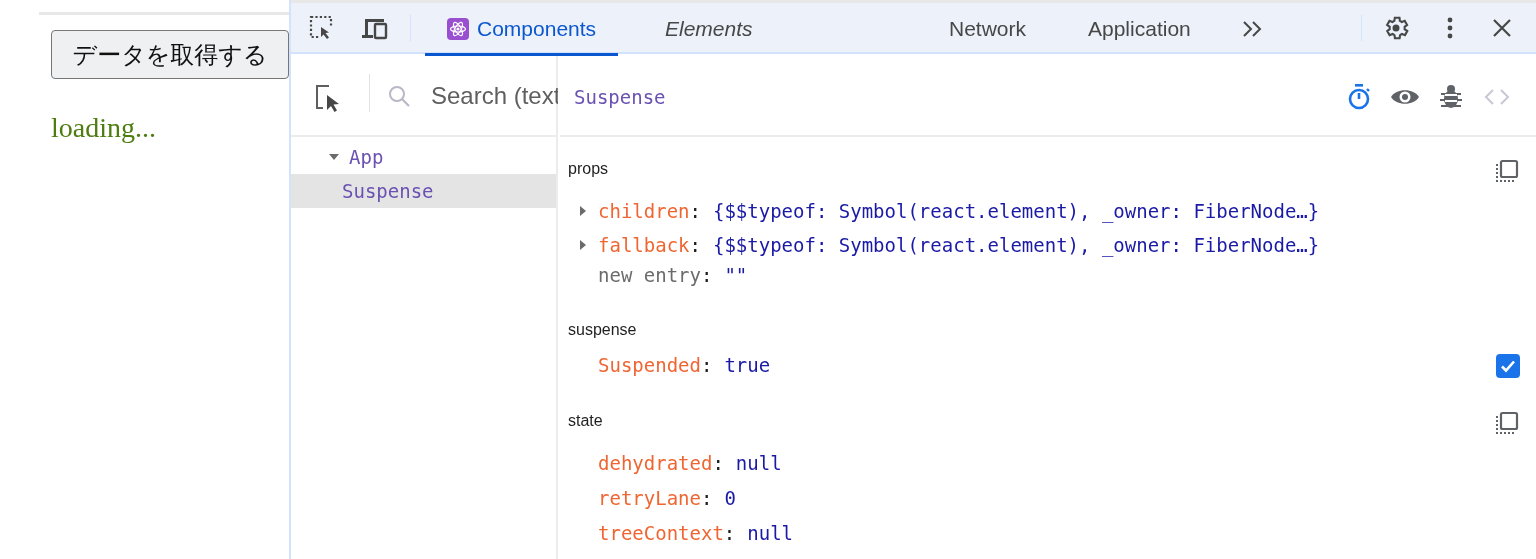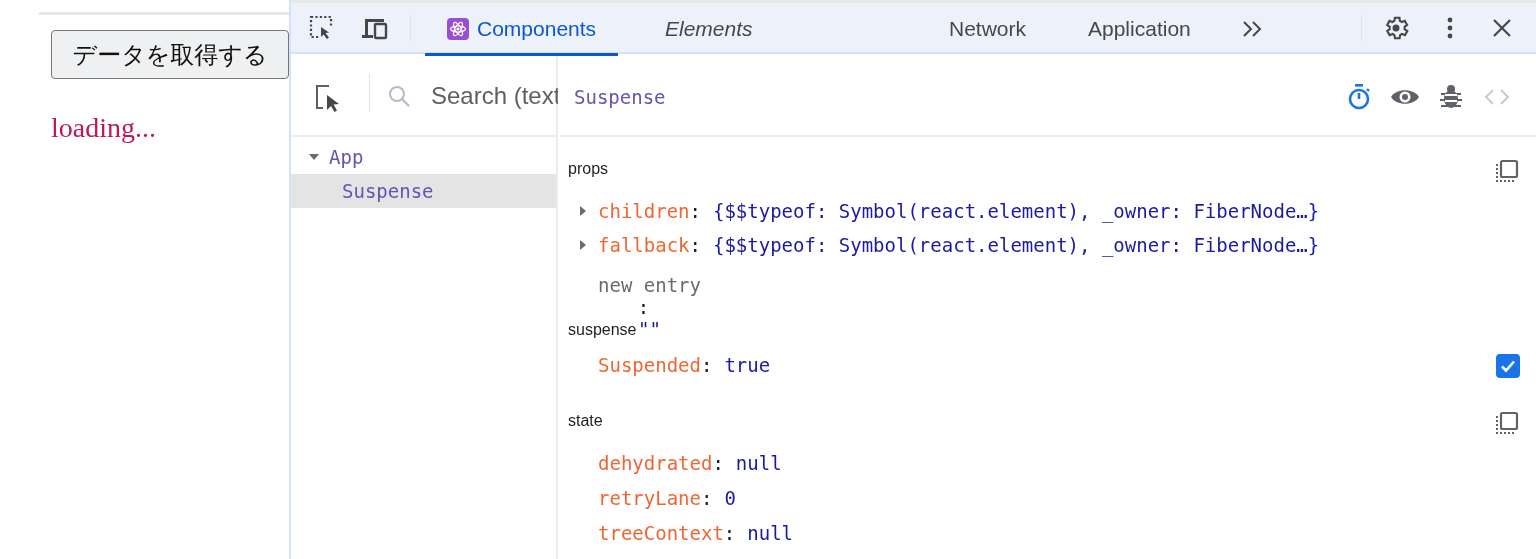--- a/index.html
+++ b/index.html
@@ -10,21 +10,21 @@
   .page { position: absolute; left: 0; top: 12px; width: 289px; height: 391px; background: #fff; margin-left: 39px; }
   .page-topline { position: absolute; left: 0; top: 0; width: 289px; height: 3px; background: #e8e8e8; }
   .fetch-btn {
     position: absolute; left: 12px; top: 18px; width: 238px; height: 49px;
     background: #eff0f1; border: 1px solid #767676; border-radius: 4px;
     font-family: "DejaVu Sans", sans-serif; font-size: 24px; color: #111;
     display: flex; align-items: center; justify-content: center; cursor: pointer;
   }
   .loading-text {
     position: absolute; left: 12px; top: 100px;
-    font-family: "Liberation Serif", serif; font-size: 28px; color: #be185d;
+    font-family: "Liberation Serif", serif; font-size: 28px; color: #4d7c0f;
   }
 
   
   .devtools { position: absolute; left: 289px; top: 0; width: 1247px; height: 559px; border-left: 2px solid #d3e3fd; background: #fff; }
   .dt-topline { position: absolute; left: 0; top: 0; right: 0; height: 3px; background: #e8e8e8; }
   .tabbar {
     position: absolute; left: 0; top: 3px; right: 0; height: 51px;
     background: #edf2fa; border-bottom: 2px solid #d3e3fd;
   }
   .tb-icon { position: absolute; top: 10px; width: 30px; height: 30px; display: flex; align-items: center; justify-content: center; cursor: pointer; }
@@ -42,21 +42,21 @@
   .tree-search-bar { position: absolute; left: 0; top: 0; width: 267px; height: 81px; border-bottom: 2px solid #ececec; overflow: hidden; }
   .select-btn { position: absolute; left: 22px; top: 26px; width: 32px; height: 32px; cursor: pointer; }
   .search-sep { position: absolute; left: 78px; top: 18px; width: 1px; height: 38px; background: #e2e2e2; }
   .search-icon-wrap { position: absolute; left: 96px; top: 28px; width: 28px; height: 28px; }
   .search-input {
     position: absolute; left: 140px; top: 20px; width: 200px; height: 40px;
     border: none; outline: none; background: transparent;
     font-family: "Liberation Sans", sans-serif; font-size: 24px; color: #5f5f5f;
   }
   .search-input::placeholder { color: #5f5f5f; }
-  .tree-item { position: absolute; left: 0; width: 265px; height: 34px; display: flex; align-items: center; font-family: "DejaVu Sans Mono", monospace; font-size: 19px; color: #6a51b2; cursor: pointer; }
+  .tree-item { position: absolute; left: 0; width: 265px; height: 34px; display: flex; align-items: center; font-family: "DejaVu Sans Mono", monospace; font-size: 19px; color: #6a51b2; cursor: pointer; padding-left: 20px; }
   .tree-item.selected { background: #e4e4e4; }
   .tree-caret { width: 0; height: 0; border-left: 5px solid transparent; border-right: 5px solid transparent; border-top: 6px solid #6b6b6b; margin: 0 10px 0 18px; }
 
   
   .inspect-panel { position: absolute; left: 269px; top: 56px; right: 0; bottom: 0; }
   .inspect-header { position: absolute; left: 0; top: 0; right: 0; height: 81px; border-bottom: 2px solid #ececec; }
   .inspect-title { position: absolute; left: 14px; top: 30px; font-family: "DejaVu Sans Mono", monospace; font-size: 19px; color: #6a51b2; }
   .hdr-icon { position: absolute; top: 26px; width: 30px; height: 30px; display: flex; align-items: center; justify-content: center; cursor: pointer; }
 
   .section-title { position: absolute; left: 8px; font-size: 16px; color: #1f1f1f; font-family: "Liberation Sans", sans-serif; }
@@ -222,21 +222,21 @@
       <span class="prop-key">children</span>
       <span class="colon">:</span>
       <span class="prop-val">{$$typeof: Symbol(react.element), _owner: FiberNode…}</span>
     </div>
     <div class="prop-row" style="top:174px;">
       <span class="prop-caret"></span>
       <span class="prop-key">fallback</span>
       <span class="colon">:</span>
       <span class="prop-val">{$$typeof: Symbol(react.element), _owner: FiberNode…}</span>
     </div>
-    <div class="prop-row" style="top:218px; left:38px;flex-direction:column;">
+    <div class="prop-row" style="top:204px; left:38px;">
       <span class="prop-key new">new entry</span>
       <span class="colon">:</span>
       <span class="prop-val">""</span>
     </div>
 
     <div class="section-title" style="top:265px;">suspense</div>
     <div class="prop-row" style="top:294px; left:38px;">
       <span class="prop-key">Suspended</span>
       <span class="colon">:</span>
       <span class="prop-val">true</span>

